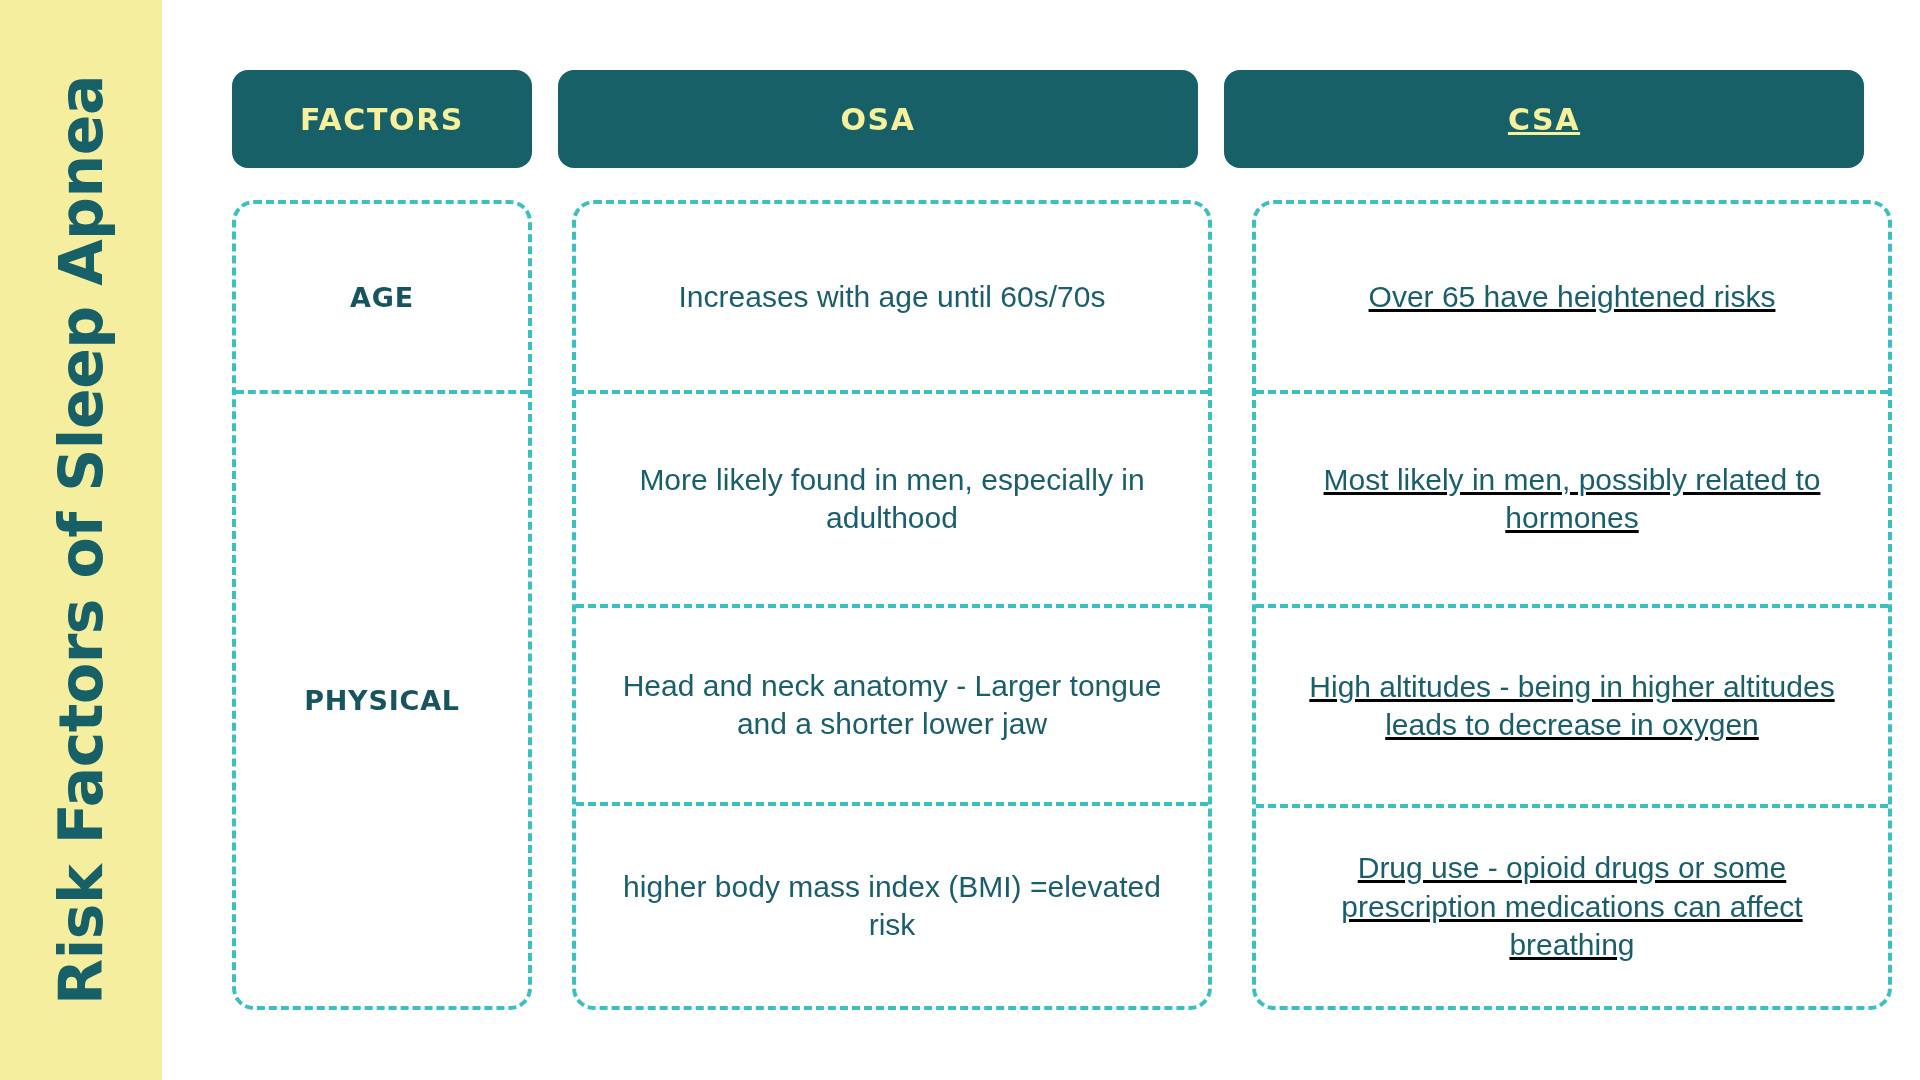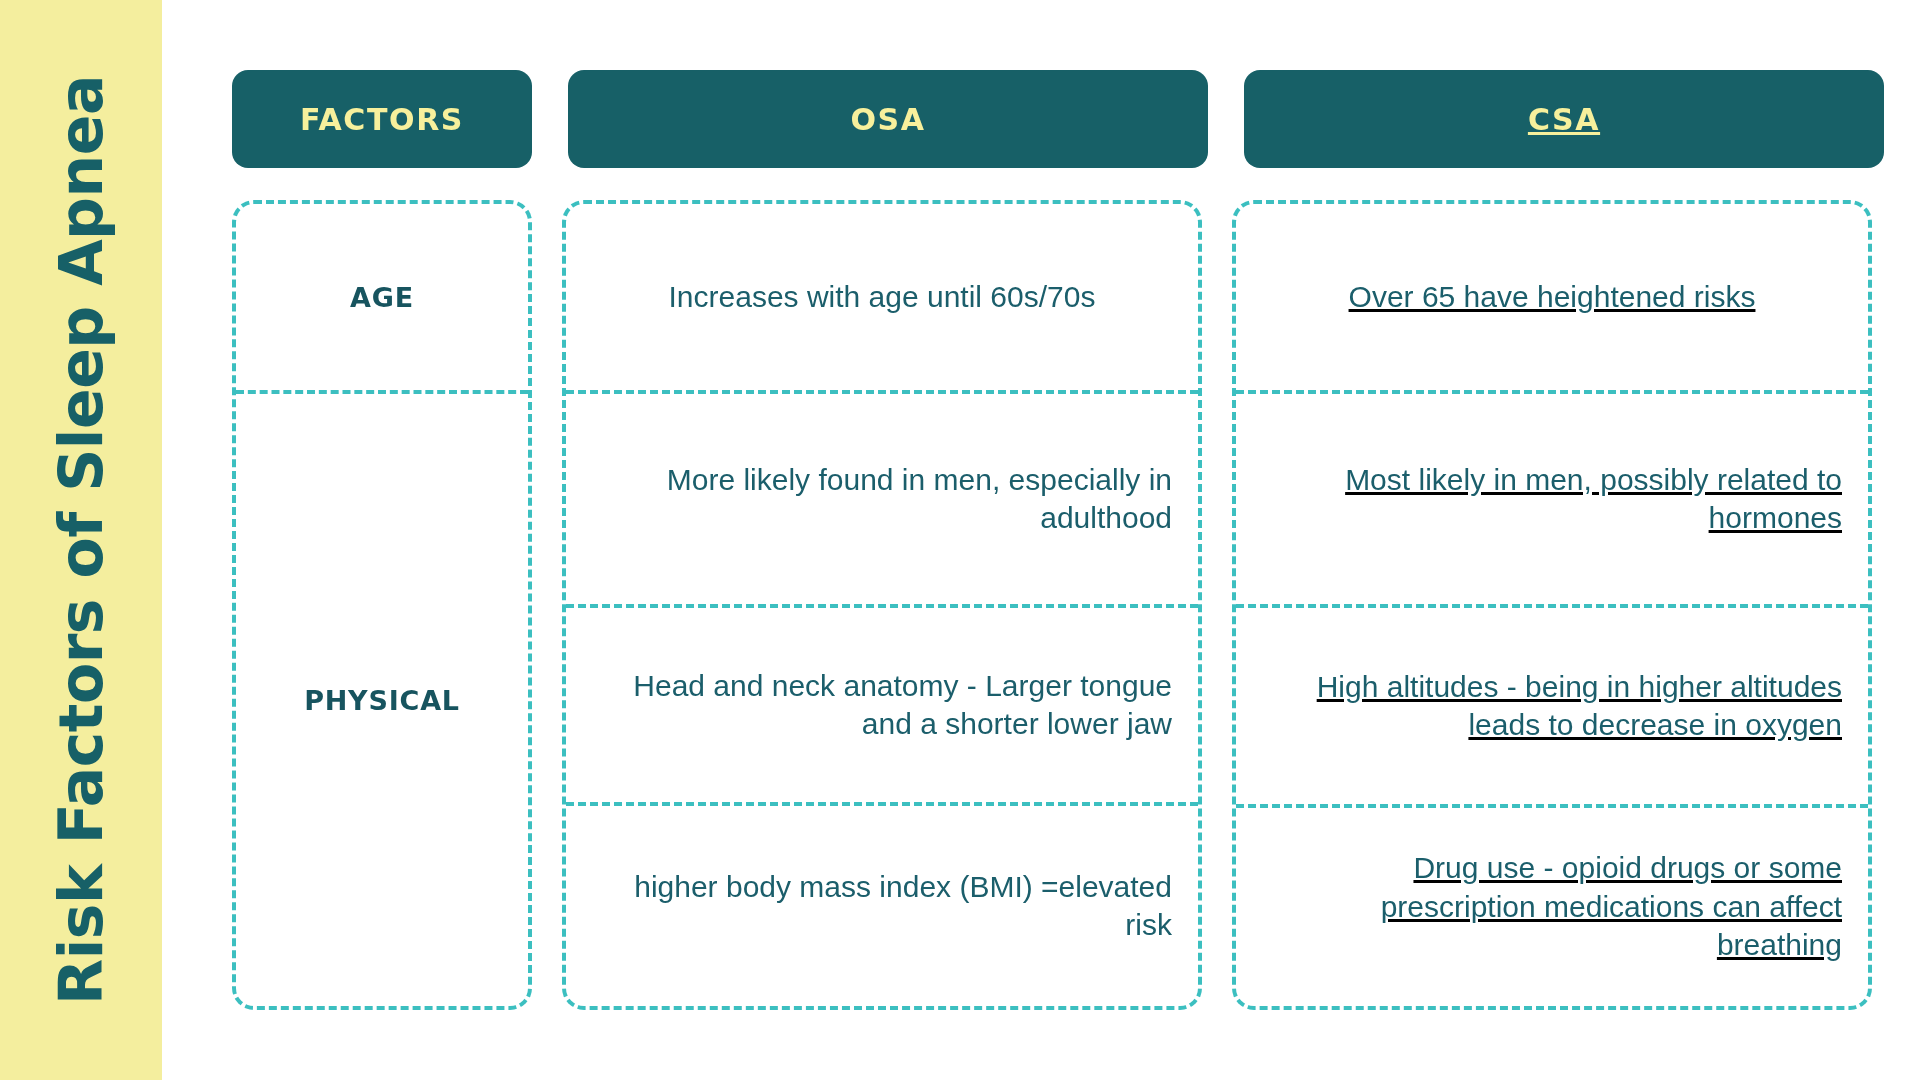--- a/index.html
+++ b/index.html
@@ -50,21 +50,21 @@
   }
 
   
   #header-row {
     position: absolute;
     left: 0;
     top: 70px;
     width: 1640px;
     height: 98px;
     display: flex;
-    gap: 36px;
+    gap: 26px;
   }
   .header-pill {
     background: #176067;
     border-radius: 16px;
     display: flex;
     align-items: center;
     justify-content: center;
     color: #f7f09c;
     font-weight: bold;
     font-size: 30px;
@@ -76,21 +76,21 @@
   .col-csa     { width: 640px; flex: 0 0 640px; text-decoration: underline; }
 
   
   #body-row {
     position: absolute;
     left: 0;
     top: 200px;
     width: 1640px;
     height: 810px;
     display: flex;
-    gap: 30px;
+    gap: 40px;
   }
   .body-box {
     border: 4px dashed #3cbfc0;
     border-radius: 22px;
     box-sizing: border-box;
     display: flex;
     flex-direction: column;
   }
   .cell {
     box-sizing: border-box;
@@ -115,21 +115,20 @@
     letter-spacing: 0.8px;
     color: #17545f;
     font-family: "DejaVu Sans", sans-serif;
   }
   .content-text {
     font-size: 30px;
     line-height: 1.28;
     color: #1b5e6b;
     font-family: "Liberation Sans", sans-serif;
     font-weight: 400;
-    text-align: right;
   }
 </style>
 </head>
 <body>
 
 <div id="sidebar">
   <div id="sidebar-title">Risk Factors of Sleep Apnea</div>
 </div>
 
 <div id="table">

